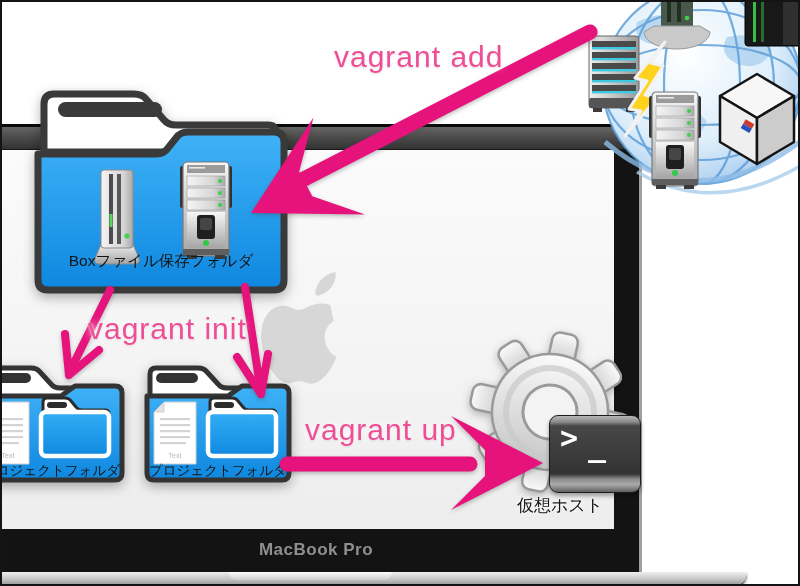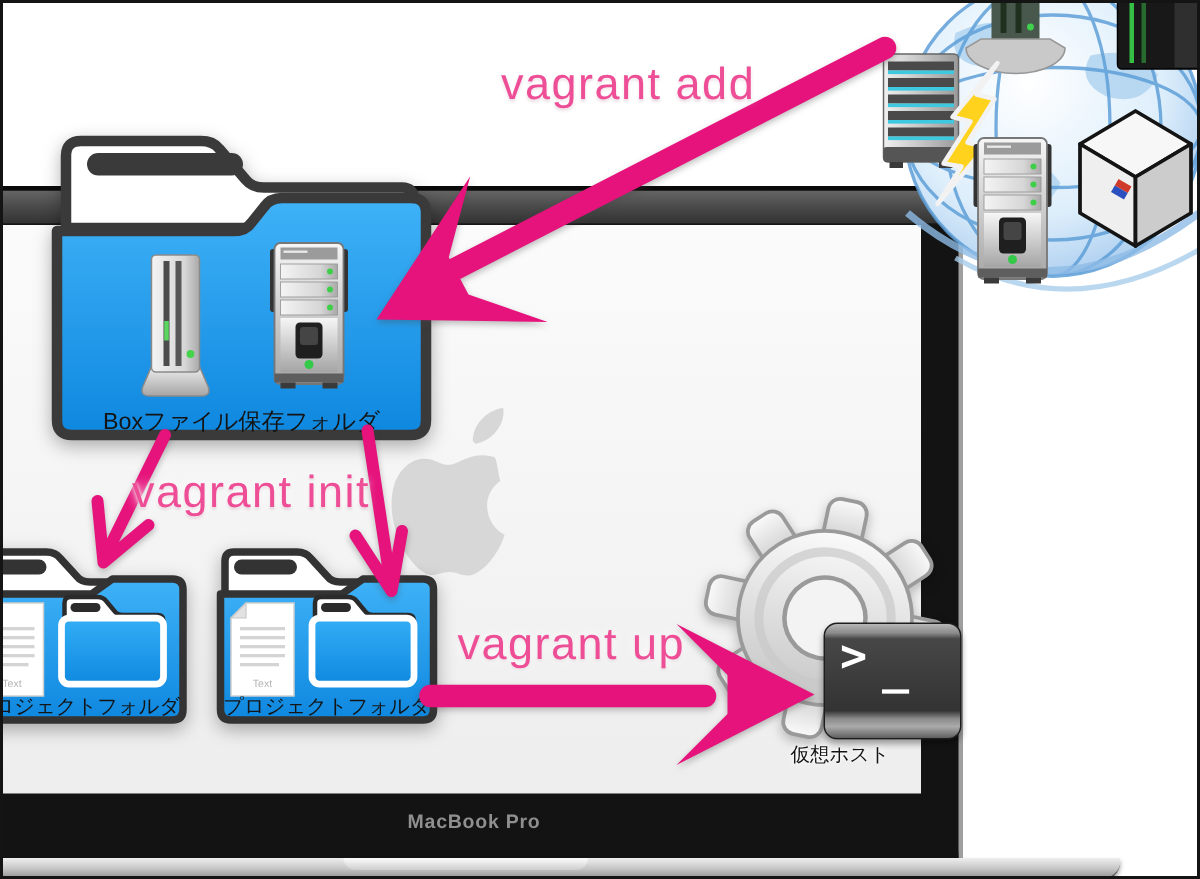--- a/index.html
+++ b/index.html
@@ -19,44 +19,44 @@
     background:linear-gradient(180deg,#656565 0%,#474747 55%,#333333 100%);
     border-top:3px solid #0a0a0a;border-bottom:1px solid #161616;
     border-radius:0 24px 0 0;box-sizing:border-box;
   }
   .screen-inner{
     position:absolute;left:60px;top:26px;right:25px;bottom:43px;
     background:linear-gradient(180deg,#fbfbfb 0%,#f2f2f2 70%,#ededed 100%);
   }
   .brand-label{
     position:absolute;left:0;top:538px;width:628px;text-align:center;
-    color:#8f8f8f;font-size:13px;font-weight:bold;letter-spacing:.5px;
+    color:#8f8f8f;font-size:17px;font-weight:bold;letter-spacing:.5px;
   }
   .laptop-base{
     position:absolute;left:0;top:570px;width:745px;height:14px;
     background:linear-gradient(180deg,#efefef 0%,#c2c2c2 55%,#8e8e8e 100%);
     border-bottom:2px solid #5a5a5a;border-radius:0 0 14px 0;
     box-shadow:0 2px 3px rgba(0,0,0,.35);
   }
   .base-notch{
     position:absolute;left:227px;top:570px;width:163px;height:8px;
     background:linear-gradient(180deg,#fdfdfd,#cdcdcd);
     border-radius:0 0 10px 10px;
   }
   .apple-logo{position:absolute;left:258px;top:268px;}
   
   .abs{position:absolute;}
   .shadowed{filter:drop-shadow(0 4px 6px rgba(0,0,0,.30));}
   .node-label{
     position:absolute;text-align:center;color:#141414;
     font-family:"Liberation Sans","DejaVu Sans",sans-serif;
   }
-  .box-folder-label{left:36px;top:249px;width:246px;font-size:15.5px;margin-top:20px;}
+  .box-folder-label{left:36px;top:249px;width:246px;font-size:15.5px;}
   .proj-label{width:152px;top:460px;font-size:13.5px;}
-  .vhost-label{left:480px;top:492px;width:156px;font-size:13px;
+  .vhost-label{left:480px;top:492px;width:156px;font-size:17px;
     text-shadow:0 0 6px #fff,0 0 2px #fff;}
   
   .terminal{
     position:absolute;left:547px;top:413px;width:92px;height:78px;
     border-radius:9px;border:1px solid #1d1d1d;box-sizing:border-box;
     background:linear-gradient(180deg,#b7b7b7 0%,#8a8a8a 8%,#474747 13%,
                #333333 76%,#8a8a8a 83%,#ababab 90%,#5f5f5f 100%);
     box-shadow:0 3px 4px rgba(0,0,0,.35);
   }
   .terminal .gt{position:absolute;left:10px;top:4px;color:#ffffff;

